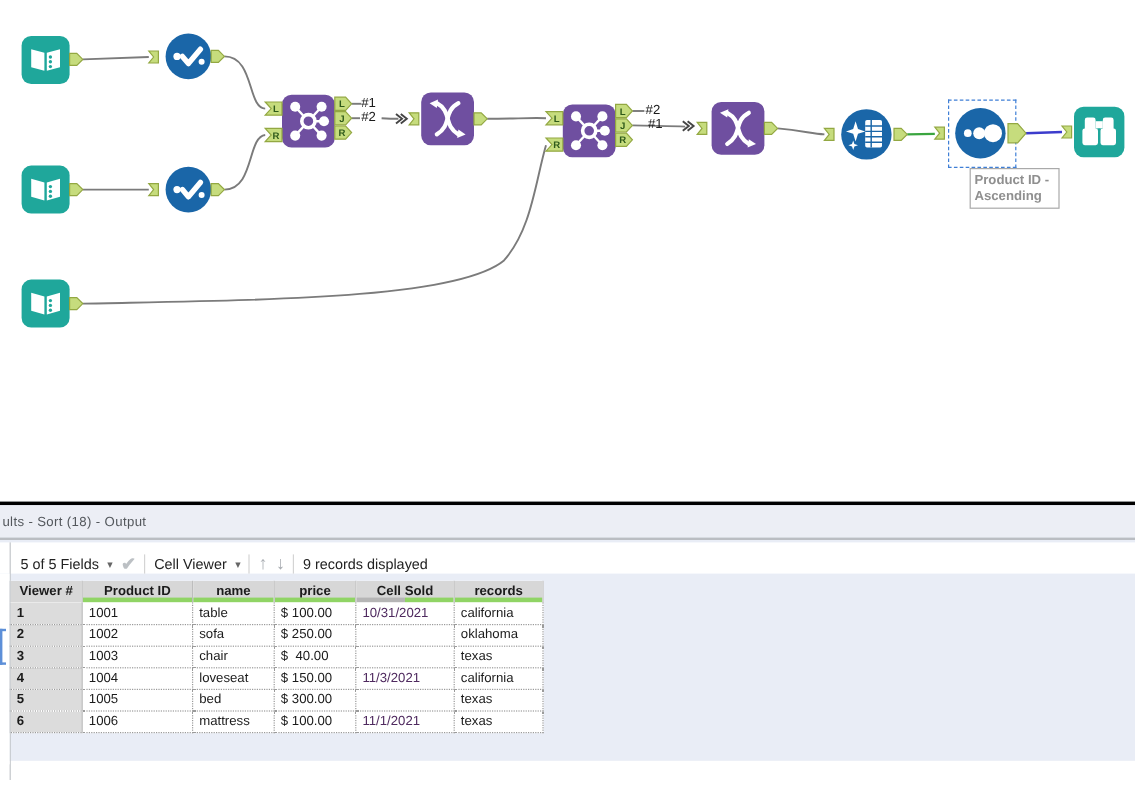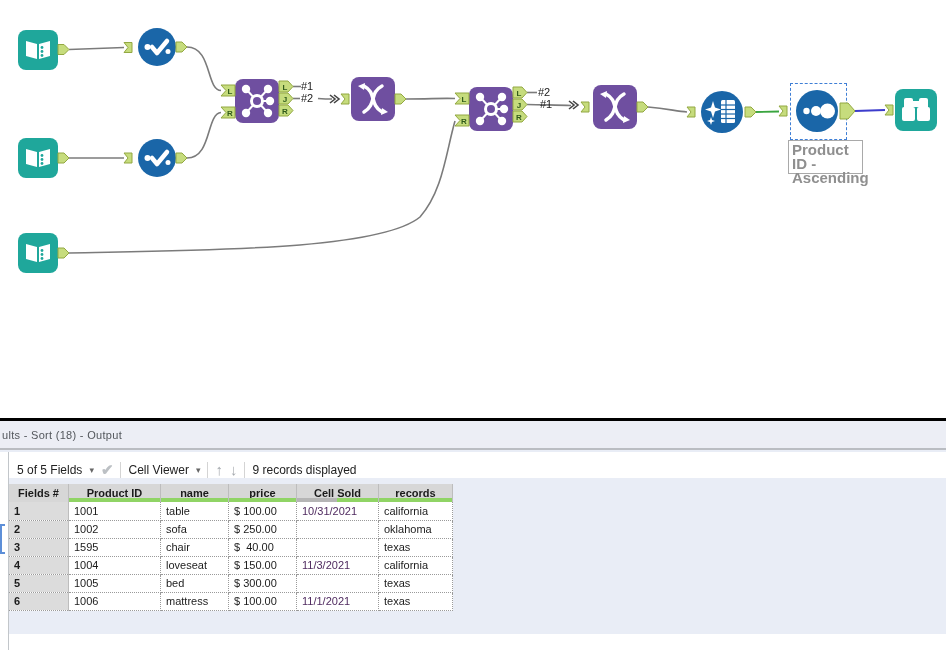--- a/index.html
+++ b/index.html
@@ -11,23 +11,23 @@
   .wires  { position:absolute; left:0; top:0; pointer-events:none; z-index:5; }
   .tool   { position:absolute; z-index:2; }
   .tool-sq   { border-radius:8px; display:flex; align-items:center; justify-content:center; }
   .tool-circ { border-radius:50%; display:flex; align-items:center; justify-content:center; }
   .teal   { background:#1FA79B; }
   .blue   { background:#1A66A8; }
   .purple { background:#6F4FA0; }
   .conn-label { position:absolute; z-index:6; font-size:11px; color:#1b1b1b; }
   .selection-rect { position:absolute; left:790px; top:83px; width:57px; height:57px;
                     border:1px dashed #3F7FD6; z-index:4; }
-  .annotation { position:absolute; left:788px; top:140px; width:75px; height:34px;
+  .annotation { position:absolute; left:808px; top:140px; width:75px; height:34px;
                 background:#fff; border:1px solid #a9a9a9; z-index:6;
-                font-size:15px; font-weight:600; color:#8f8f8f; line-height:14px;
+                font-size:11px; font-weight:600; color:#8f8f8f; line-height:14px;
                 padding:2px 3px; }
 
   
   .results { position:absolute; left:0; top:418px; width:946px; height:216px;
              background:#e9edf6; border-top:3px solid #000000; }
   .results-header { position:absolute; left:0; top:0; width:946px; height:29px;
                     background:#eceef5; border-bottom:2px solid #babdc2;
                     font-size:11px; color:#53575c; line-height:28px; letter-spacing:.3px; }
   .results-header span { padding-left:2px; }
   .toolbar-band { position:absolute; left:0; top:31px; width:946px; height:26px; background:#fff; }
@@ -310,21 +310,21 @@
       <colgroup>
         <col class="col-rec">
           <col class="col-pid">
           <col class="col-name">
         <col class="col-price">
           <col class="col-date">
           <col class="col-ship">
       </colgroup>
       <tbody>
           <tr>
-        <th class="rec"><span>Fields #</span></th>
+        <th class="rec"><span>Viewer #</span></th>
         <th><span>Product ID</span><div class="qbar"></div></th>
         <th><span>name</span><div class="qbar"></div></th>
         <th><span>price</span><div class="qbar"></div></th>
         <th><span>Cell Sold</span><div class="qbar half"></div></th>
         <th><span>records</span><div class="qbar"></div></th>
       </tr>
       <tr>
         <td class="rec">1</td>
         <td>1001</td>
         <td>table</td>
@@ -335,21 +335,21 @@
       <tr>
         <td class="rec">2</td>
         <td>1002</td>
         <td>sofa</td>
         <td>$ 250.00</td>
         <td class="date"></td>
         <td>oklahoma</td>
       </tr>
       <tr>
         <td class="rec">3</td>
-        <td>1595</td>
+        <td>1003</td>
         <td>chair</td>
         <td>$  40.00</td>
         <td class="date"></td>
         <td>texas</td>
       </tr>
       <tr>
         <td class="rec">4</td>
         <td>1004</td>
         <td>loveseat</td>
         <td>$ 150.00</td>

